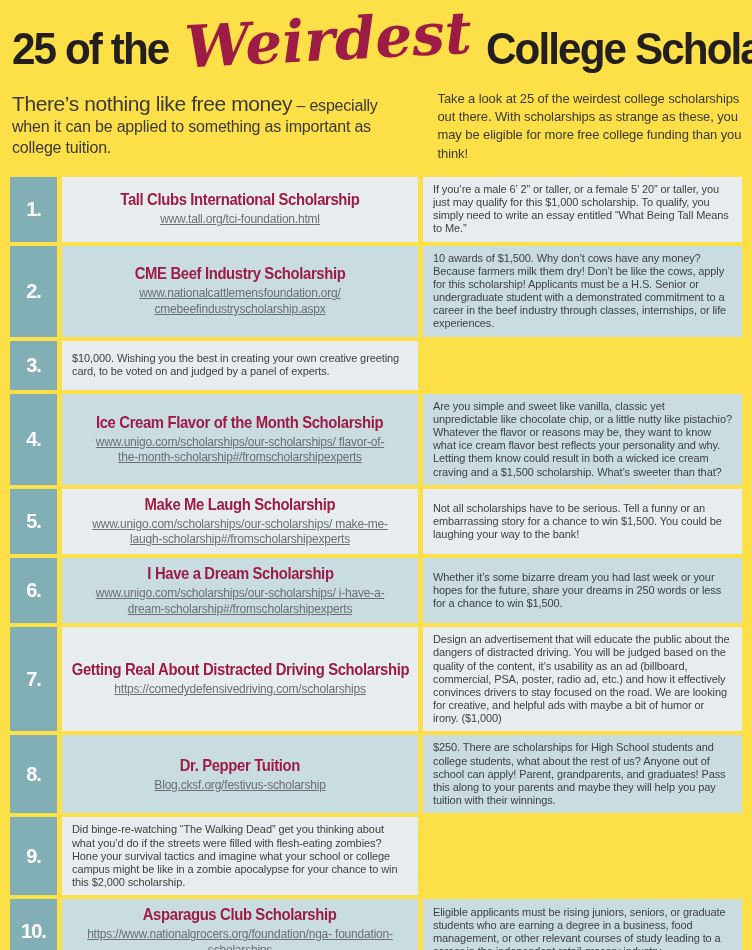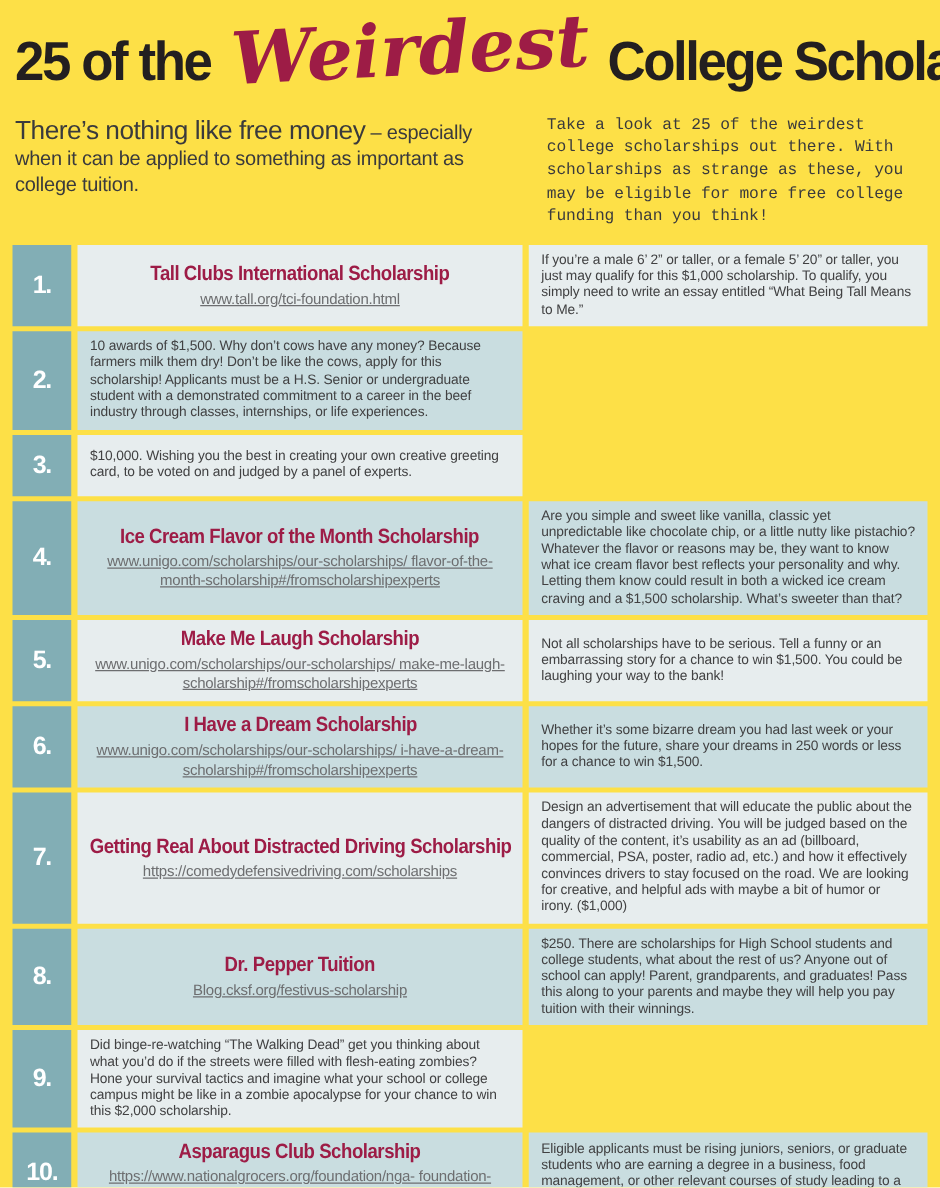--- a/index.html
+++ b/index.html
@@ -35,21 +35,21 @@
   }
   .intro {
     display:flex; gap:30px;
     margin-top:16px;
   }
   .intro-left { width:400px; color:#3a3a3c; line-height:1.3; }
   .intro-left .big { font-size:21px; letter-spacing:-0.4px; }
   .intro-left .small { font-size:16px; letter-spacing:-0.2px; }
   .intro-right {
     width:308px; font-size:13px; color:#3a3a3c;
-    line-height:1.4; letter-spacing:-0.1px;font-family:Liberation Mono, monospace;
+    line-height:1.4; letter-spacing:-0.1px;
   }
   
   .table { padding:14px 10px 0 10px; }
   .row {
     display:grid;
     grid-template-columns:47px 356px 1fr;
     column-gap:5px;
     margin-bottom:4px;
   }
   .row.odd  .name-cell, .row.odd  .desc-cell { background:var(--row-light,#e7edee); }
@@ -57,21 +57,21 @@
   .num-cell {
     background:var(--num-teal,#82aeb5);
     color:#fff;
     display:flex; align-items:center; justify-content:center;
     font-size:20px; font-weight:700;
     letter-spacing:-1px;
   }
   .name-cell {
     display:flex; flex-direction:column;
     align-items:center; justify-content:center;
-    padding:6px 8px; text-align:center;
+    padding:6px 24px; text-align:center;
   }
   .sch-name {
     color:var(--maroon,#9d1c46);
     font-size:16.5px; font-weight:700;
     letter-spacing:-0.4px;
     white-space:nowrap;
     transform:scaleX(.9); transform-origin:center;
   }
   .sch-url {
     margin-top:3px;
@@ -113,20 +113,24 @@
         <div class="sch-name">Tall Clubs International Scholarship</div>
         <div class="sch-url">www.tall.org/tci-foundation.html</div>
       </div>
       <div class="desc-cell">
           <div class="desc-text">If you’re a male 6’ 2” or taller, or a female 5’ 20” or taller, you just may qualify for this $1,000 scholarship. To qualify, you simply need to write an essay entitled “What Being Tall Means to Me.”</div>
         </div>
     </div>
 
     <div class="row even" style="min-height:79px">
       <div class="num-cell">2.</div>
+      <div class="name-cell">
+        <div class="sch-name">CME Beef Industry Scholarship</div>
+        <div class="sch-url">www.nationalcattlemensfoundation.org/ cmebeefindustryscholarship.aspx</div>
+      </div>
       <div class="desc-cell">
           <div class="desc-text">10 awards of $1,500. Why don’t cows have any money? Because farmers milk them dry! Don’t be like the cows, apply for this scholarship! Applicants must be a H.S. Senior or undergraduate student with a demonstrated commitment to a career in the beef industry through classes, internships, or life experiences.</div>
         </div>
     </div>
 
     <div class="row odd" style="min-height:49px">
       <div class="num-cell">3.</div>
       <div class="desc-cell">
           <div class="desc-text">$10,000. Wishing you the best in creating your own creative greeting card, to be voted on and judged by a panel of experts.</div>
         </div>

